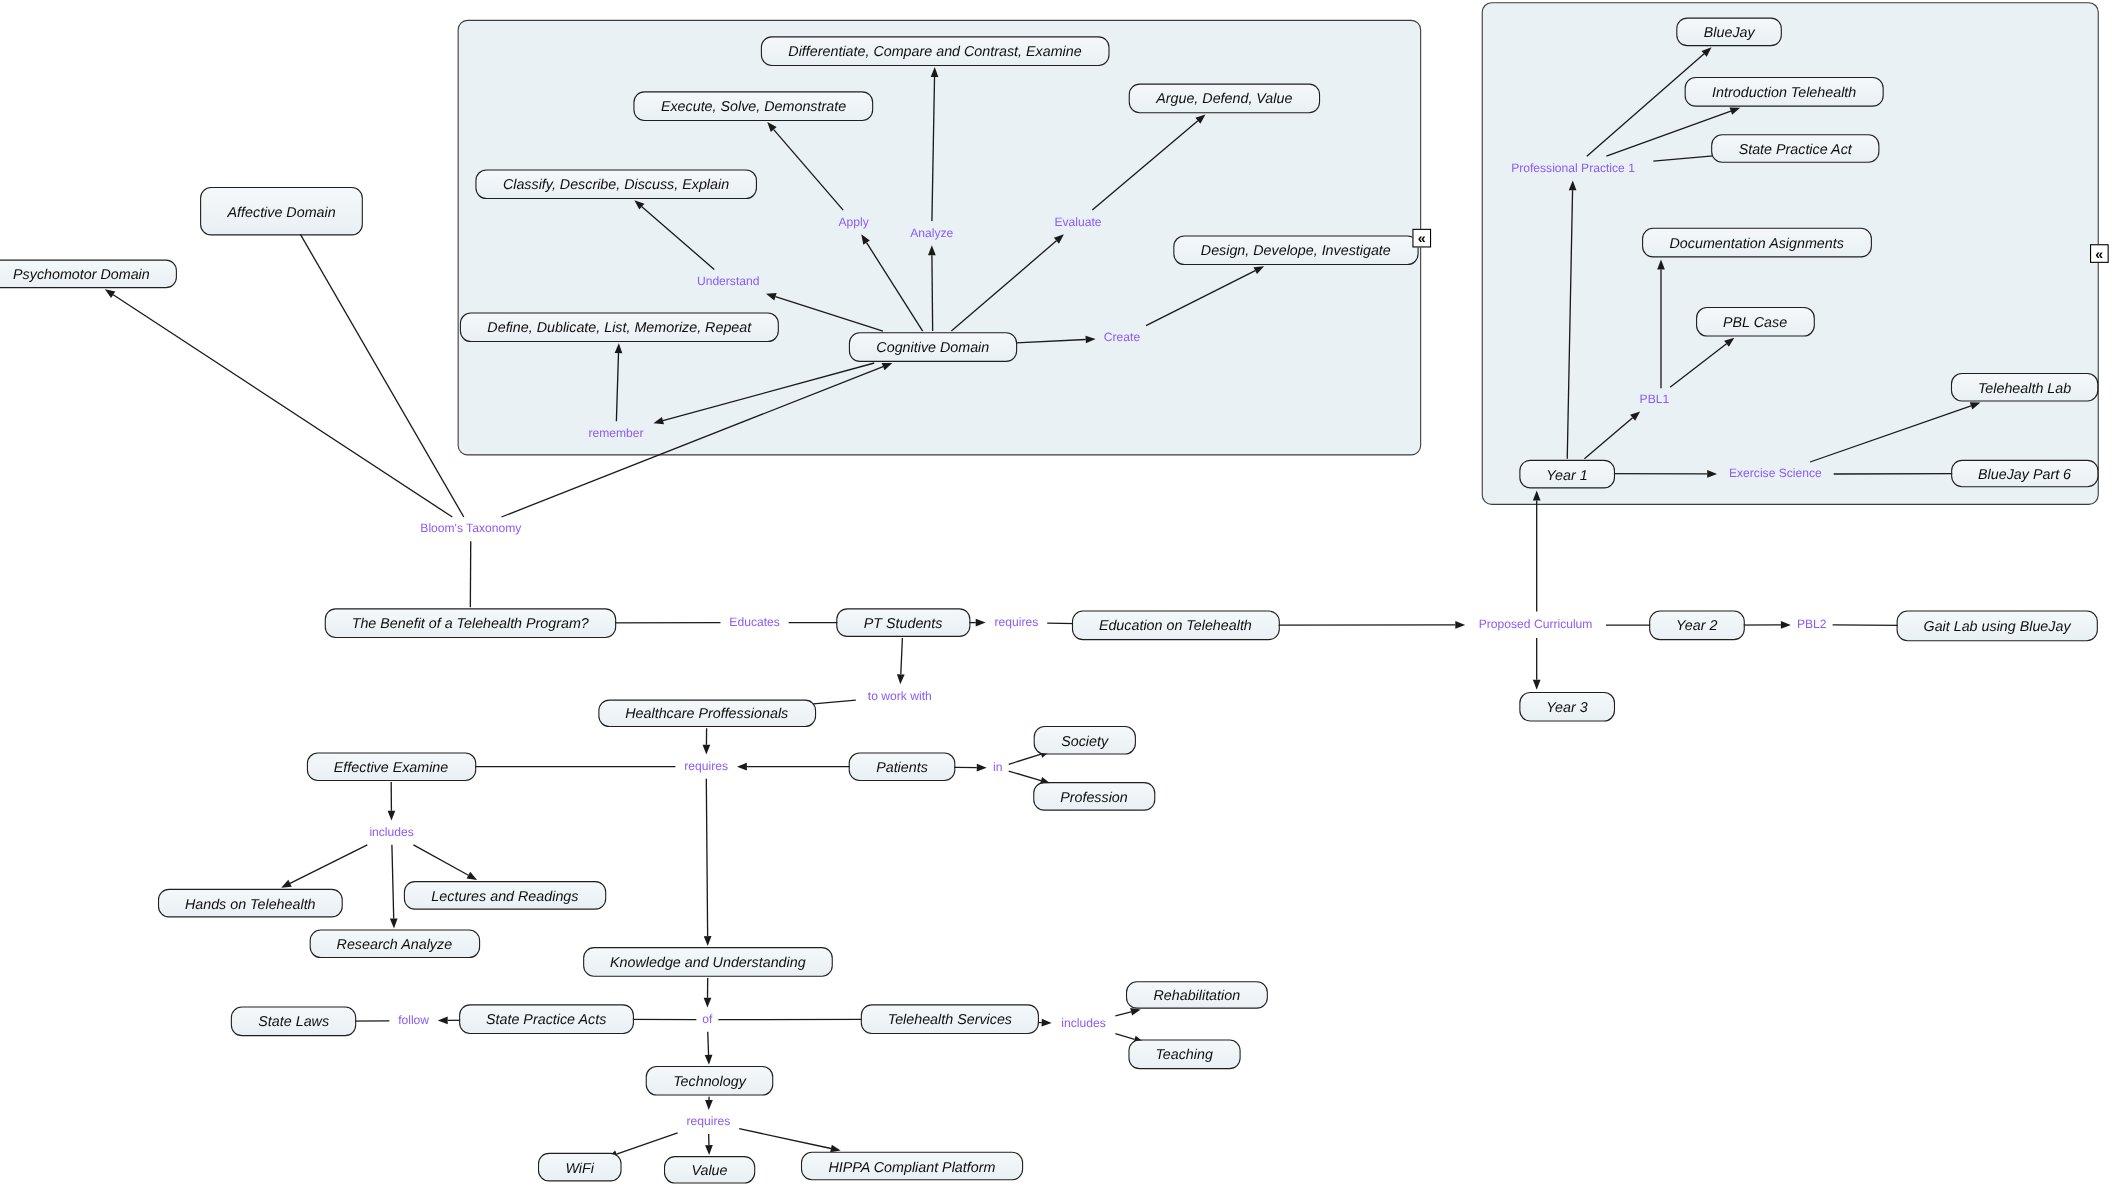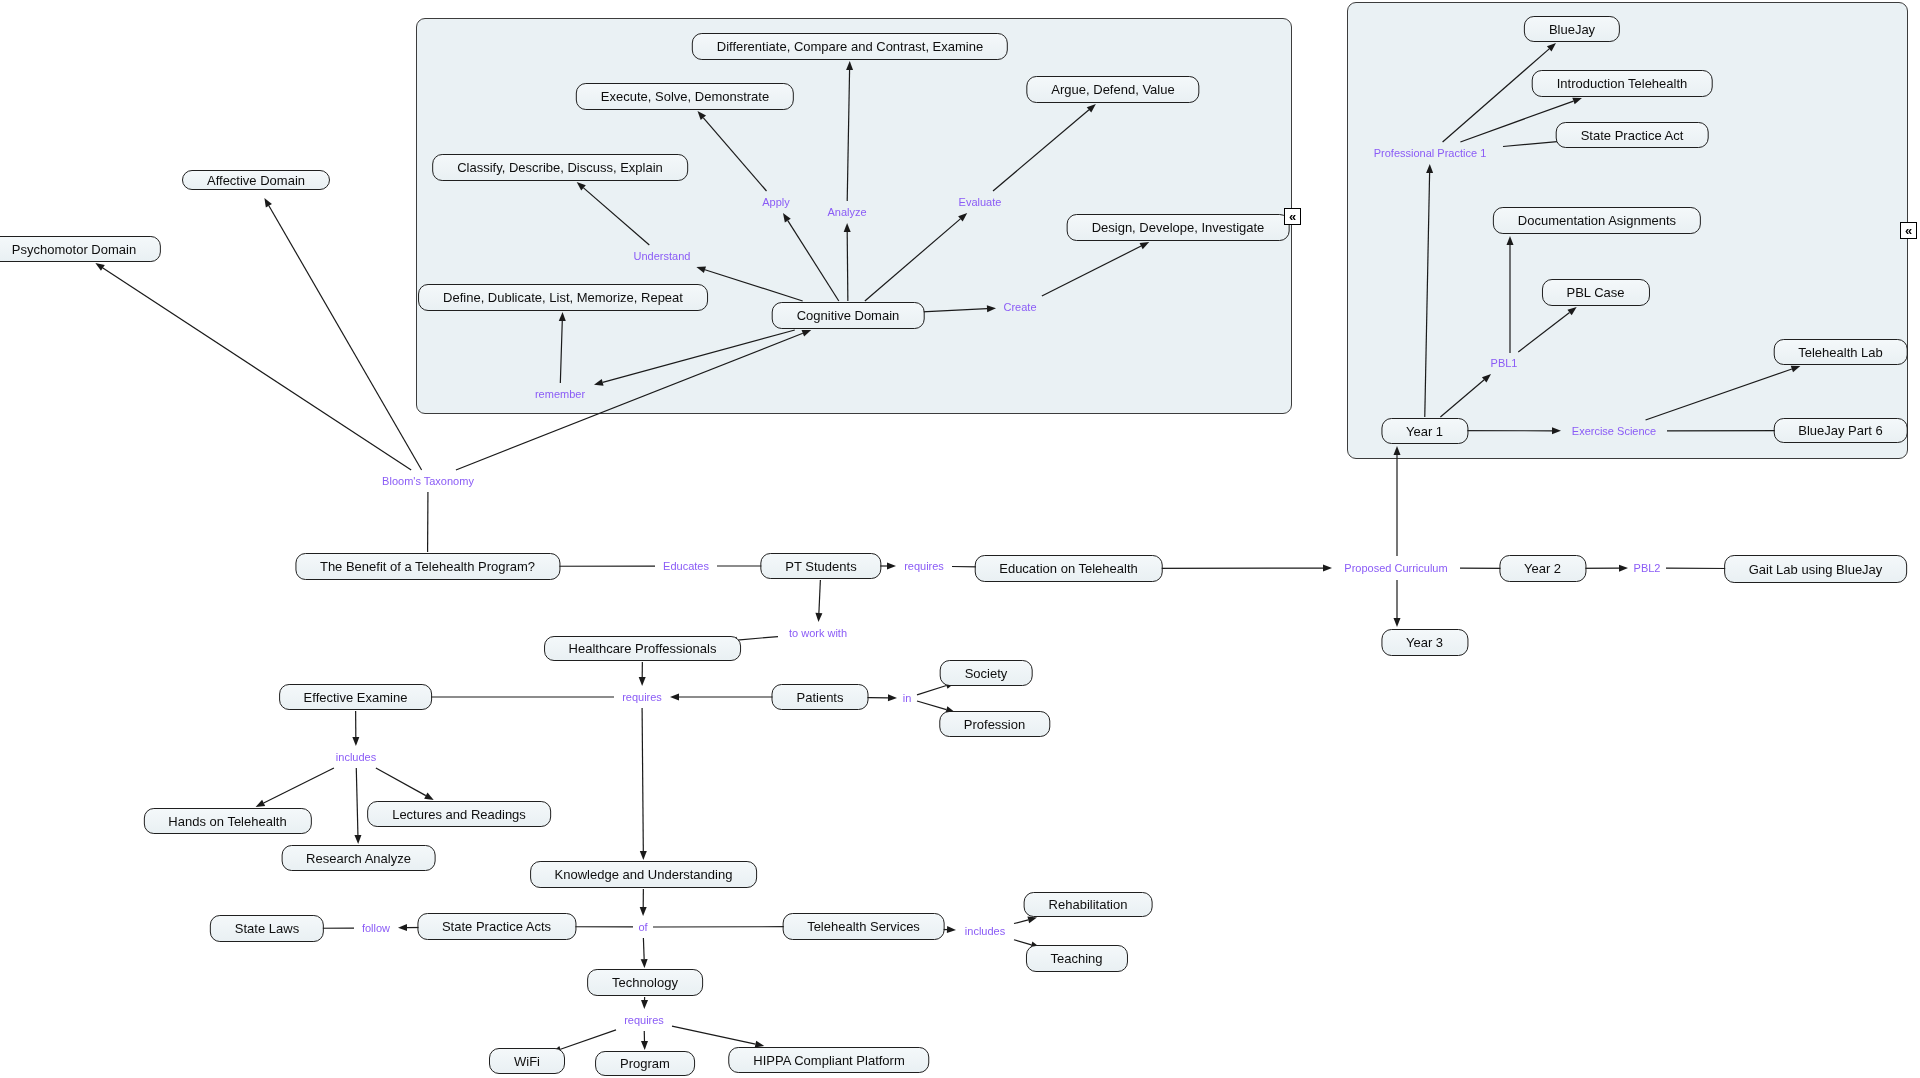--- a/index.html
+++ b/index.html
@@ -3,21 +3,21 @@
 <meta charset="utf-8">
 <style>
   html,body{margin:0;padding:0;background:#ffffff;}
   #canvas{position:relative;width:1920px;height:1078px;background:#ffffff;overflow:hidden;
           font-family:"Liberation Sans","DejaVu Sans",sans-serif;}
   .panel{position:absolute;background:#eaf1f4;border:1px solid #3c3c3c;border-radius:9px;box-sizing:border-box;z-index:0;}
   #wires{position:absolute;left:0;top:0;z-index:1;}
   .node{position:absolute;display:flex;align-items:center;justify-content:center;
         background:linear-gradient(180deg,#f4f8fa 0%,#e9f0f3 100%);
         border:1px solid #1f1f1f;border-radius:10px;font-size:13px;color:#0e0e0e;
-        white-space:nowrap;box-sizing:border-box;padding:0 24px;z-index:2;transform:translateX(-50%);}
+        white-space:nowrap;box-sizing:border-box;padding:0 24px;z-index:2;transform:translateX(-50%);font-style:italic;}
   .linktext{position:absolute;display:flex;align-items:center;justify-content:center;
         font-size:11px;color:#8b5cf6;white-space:nowrap;z-index:2;transform:translateX(-50%);}
   .collapse{position:absolute;width:17px;height:17px;background:#ffffff;border:1px solid #000;
         display:flex;align-items:center;justify-content:center;font-size:13px;font-weight:bold;
         color:#000;z-index:4;box-sizing:border-box;line-height:1;}
 </style>
 </head>
 <body>
 
 <div id="canvas" style="width: 1920px; height: 1078px;">
@@ -141,21 +141,21 @@
       <polygon points="644.2933333333333,1009 641.0344918266179,999.9098981285076 648.0320042643503,1000.0964984601806" fill="#1a1a1a"></polygon>
       <line x1="644.6133333333333" y1="997" x2="644.5332480454841" y2="1000.0031982943441" stroke="#1a1a1a" stroke-width="1.2"></line>
       <polygon points="552,1052.2393162393162 559.336108901804,1045.9598651342537 561.6510767465734,1052.5659928864004" fill="#1a1a1a"></polygon>
       <line x1="616" y1="1029.8119658119658" x2="560.4935928241887" y2="1049.262929010327" stroke="#1a1a1a" stroke-width="1.2"></line>
       <polygon points="644.6896551724138,1050 640.983737727033,1041.0828156973166 647.981888809938,1040.921938660928" fill="#1a1a1a"></polygon>
       <line x1="644.2528735632184" y1="1031" x2="644.4828132684855" y2="1041.0023771791223" stroke="#1a1a1a" stroke-width="1.2"></line>
       <polygon points="764.25,1046 754.7136077371948,1047.5189544462917 756.1929372848875,1040.6770552882124" fill="#1a1a1a"></polygon>
       <line x1="672" y1="1026.054054054054" x2="755.4532725110412" y2="1044.098004867252" stroke="#1a1a1a" stroke-width="1.2"></line>
     </svg>
     <div class="node" style="left: 74px; top: 236px; height: 26px; min-width: 144px;">Psychomotor Domain</div>
-    <div class="node" style="left: 256px; top: 170px; height: 20px; min-width: 120px;">Affective Domain</div>
+    <div class="node" style="left: 256px; top: 170px; height: 44px; min-width: 120px;">Affective Domain</div>
     <div class="node" style="left: 850px; top: 33px; height: 27px; min-width: 298px;">Differentiate, Compare and Contrast, Examine</div>
     <div class="node" style="left: 685px; top: 83px; height: 27px; min-width: 192px;">Execute, Solve, Demonstrate</div>
     <div class="node" style="left: 560px; top: 154px; height: 27px; min-width: 230px;">Classify, Describe, Discuss, Explain</div>
     <div class="node" style="left: 1113px; top: 76px; height: 27px; min-width: 142px;">Argue, Defend, Value</div>
     <div class="node" style="left: 1178px; top: 214px; height: 27px; min-width: 194px;">Design, Develope, Investigate</div>
     <div class="node" style="left: 563px; top: 284px; height: 27px; min-width: 272px;">Define, Dublicate, List, Memorize, Repeat</div>
     <div class="node" style="left: 848px; top: 302px; height: 27px; min-width: 126px;">Cognitive Domain</div>
     <div class="node" style="left: 1572px; top: 16px; height: 26px; min-width: 64px;">BlueJay</div>
     <div class="node" style="left: 1622px; top: 70px; height: 27px; min-width: 154px;">Introduction Telehealth</div>
     <div class="node" style="left: 1632px; top: 122px; height: 26px; min-width: 124px;">State Practice Act</div>
@@ -179,21 +179,21 @@
     <div class="node" style="left: 459px; top: 801px; height: 26px; min-width: 144px;">Lectures and Readings</div>
     <div class="node" style="left: 358.5px; top: 845px; height: 26px; min-width: 121px;">Research Analyze</div>
     <div class="node" style="left: 643.5px; top: 861px; height: 27px; min-width: 199px;">Knowledge and Understanding</div>
     <div class="node" style="left: 496.5px; top: 913px; height: 27px; min-width: 129px;">State Practice Acts</div>
     <div class="node" style="left: 267px; top: 915px; height: 27px; min-width: 80px;">State Laws</div>
     <div class="node" style="left: 863.5px; top: 913px; height: 27px; min-width: 135px;">Telehealth Services</div>
     <div class="node" style="left: 1088px; top: 892px; height: 25px; min-width: 100px;">Rehabilitation</div>
     <div class="node" style="left: 1076.5px; top: 945px; height: 27px; min-width: 71px;">Teaching</div>
     <div class="node" style="left: 645px; top: 969px; height: 27px; min-width: 84px;">Technology</div>
     <div class="node" style="left: 527px; top: 1048px; height: 26px; min-width: 48px;">WiFi</div>
-    <div class="node" style="left: 645px; top: 1051px; height: 25px; min-width: 66px;">Program</div>
+    <div class="node" style="left: 645px; top: 1051px; height: 25px; min-width: 66px;">Value</div>
     <div class="node" style="left: 829px; top: 1047px; height: 26px; min-width: 176px;">HIPPA Compliant Platform</div>
     <div class="linktext" style="left: 428px; top: 473px; height: 16px;">Bloom's Taxonomy</div>
     <div class="linktext" style="left: 776px; top: 194px; height: 16px;">Apply</div>
     <div class="linktext" style="left: 847px; top: 204px; height: 16px;">Analyze</div>
     <div class="linktext" style="left: 980px; top: 194px; height: 16px;">Evaluate</div>
     <div class="linktext" style="left: 662px; top: 248px; height: 16px;">Understand</div>
     <div class="linktext" style="left: 560px; top: 386px; height: 16px;">remember</div>
     <div class="linktext" style="left: 1020px; top: 299px; height: 16px;">Create</div>
     <div class="linktext" style="left: 1430px; top: 145px; height: 16px;">Professional Practice 1</div>
     <div class="linktext" style="left: 1504px; top: 355px; height: 16px;">PBL1</div>

